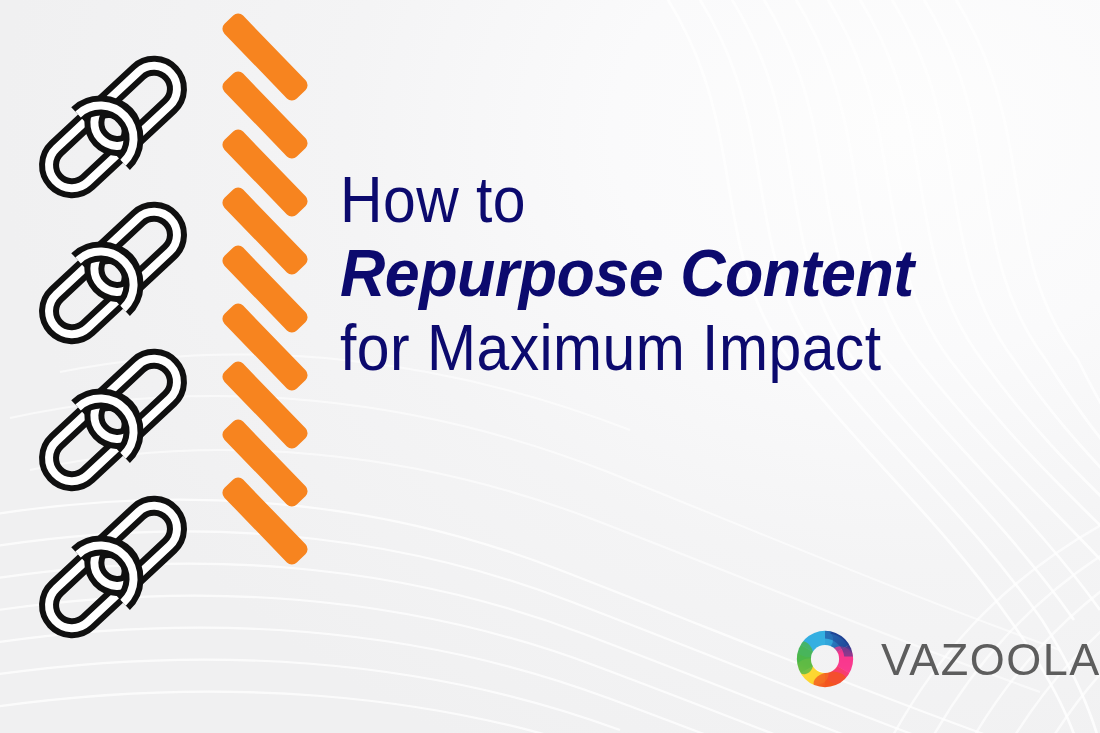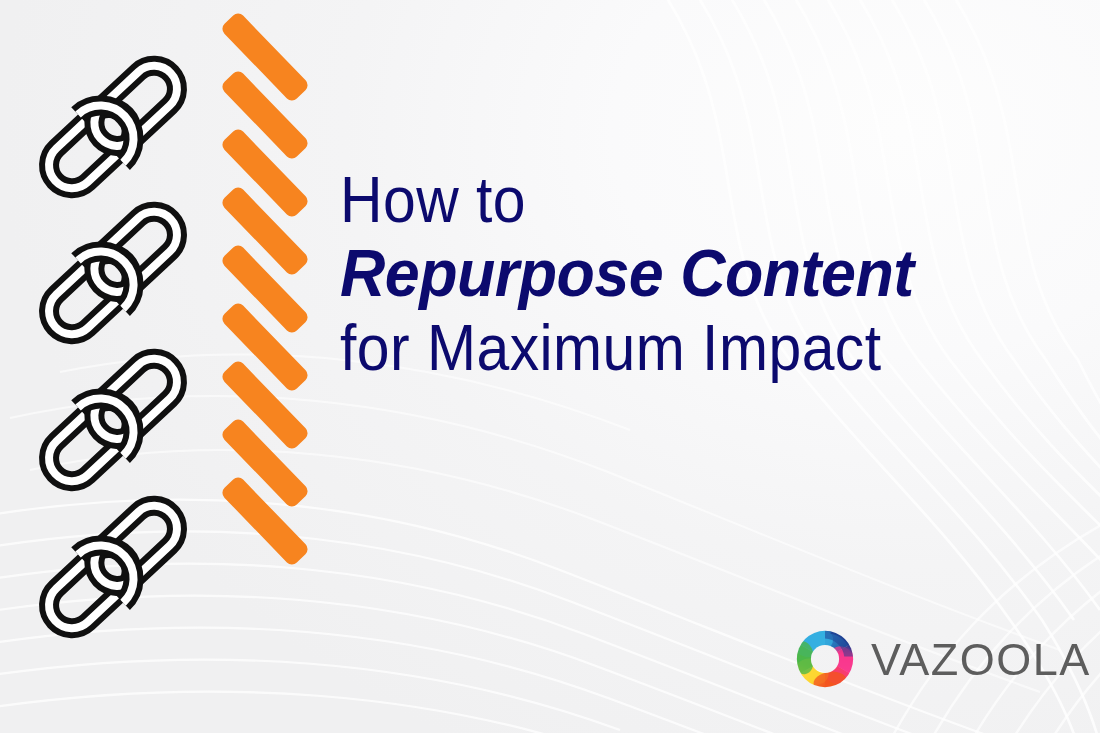--- a/index.html
+++ b/index.html
@@ -103,21 +103,21 @@
     transform-origin: left center;
   }
 
   
   .logo {
     position: absolute;
     left: 793px;
     top: 627px;
     display: flex;
     align-items: center;
-    gap: 14px;
+    gap: 24px;
   }
   .logo-mark { width: 64px; height: 64px; flex: none; }
   .logo-mark svg { display:block; width:100%; height:100%; }
   .logo-word {
     font-family: "Liberation Sans", sans-serif;
     font-size: 45px;
     font-weight: 400;
     color: #5d5d5d;
     letter-spacing: 1.5px;
     line-height: 1;

